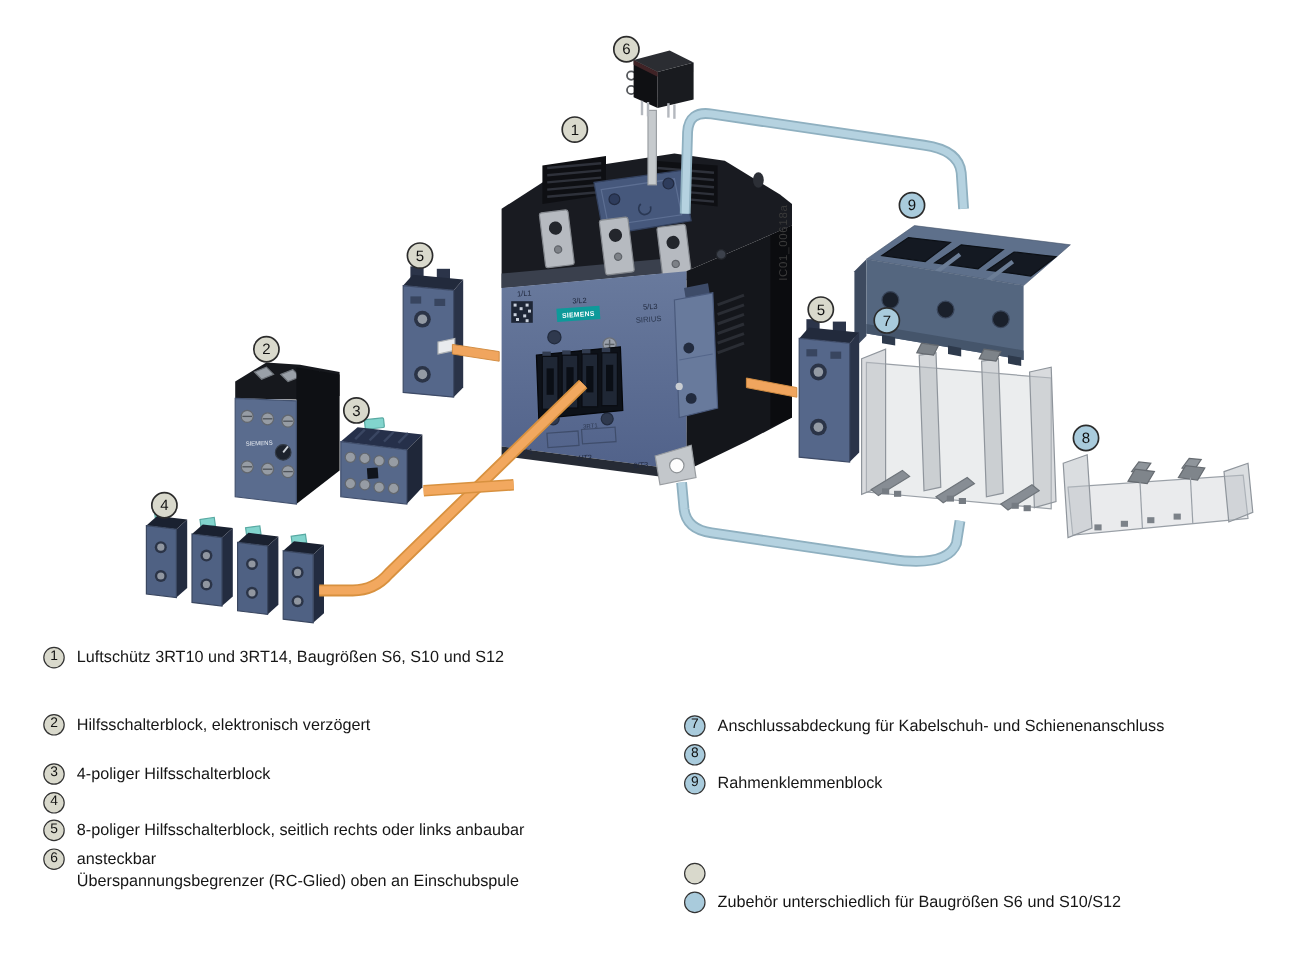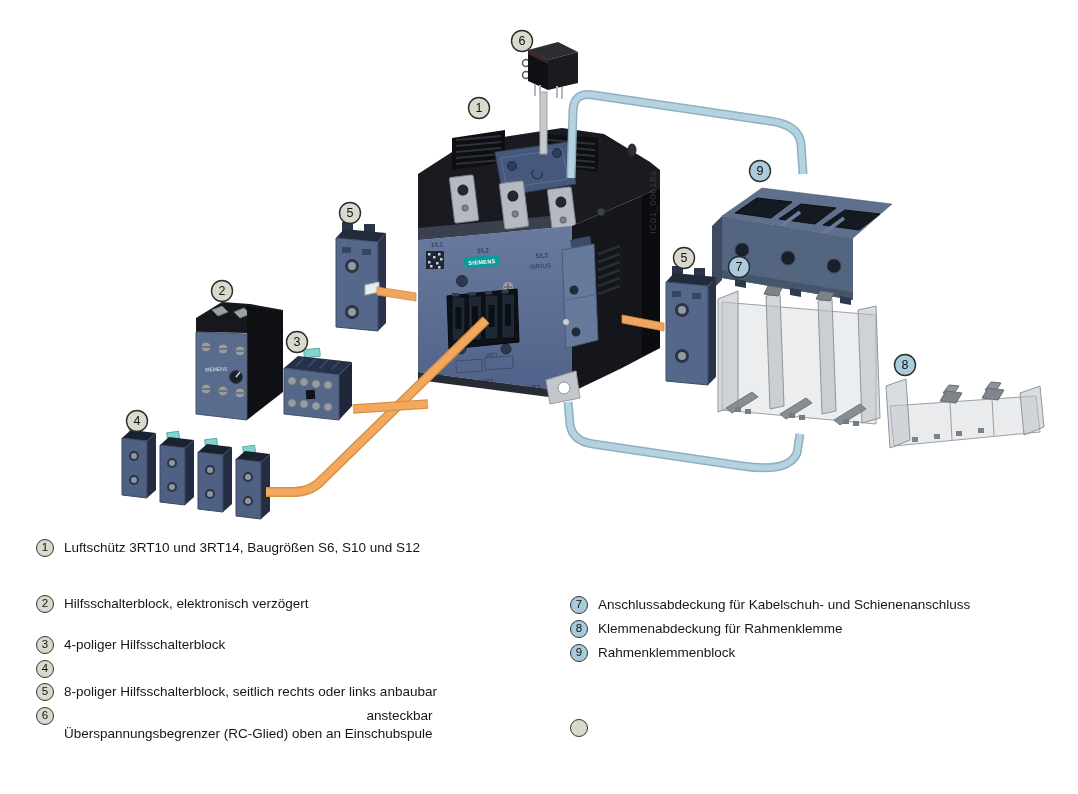--- a/index.html
+++ b/index.html
@@ -11,21 +11,21 @@
   .callout circle{stroke:#2c2c2c;stroke-width:1.4px;}
   .callout.same circle{fill:#d9d9cc;}
   .callout.diff circle{fill:#a9cbdc;}
   .callout text{font-size:12.5px;fill:#111;text-anchor:middle;}
   .facelabel{font-size:6.2px;fill:#20293f;}
   .lrow{position:absolute;display:flex;align-items:flex-start;gap:10px;font-size:13.5px;line-height:17.5px;}
   .kc{flex:0 0 auto;width:16px;height:16px;border-radius:50%;border:1.5px solid #333;
       display:flex;align-items:center;justify-content:center;font-size:11.5px;color:#111;margin-top:0px;}
   .kc.same{background:#d9d9cc;}
   .kc.diff{background:#a9cbdc;}
-  .ltxt-col{display:flex;flex-direction:column;text-align:right;}
+  .ltxt-col{display:flex;flex-direction:column;}
 </style>
 </head>
 <body>
 
 <div id="page">
 
 <svg id="diagram" width="1078" height="532" viewBox="0 0 1078 532">
   <defs>
     <linearGradient id="gradFace" x1="0" y1="0" x2="0" y2="1">
       <stop offset="0" stop-color="#697a9d"></stop>
@@ -469,24 +469,27 @@
       <span>Überspannungsbegrenzer (RC-Glied) oben an Einschubspule</span>
     </span>
   </div>
 
   <div class="lrow" style="left:570px;top:596px">
     <span class="kc diff">7</span>
     <span>Anschlussabdeckung für Kabelschuh- und Schienenanschluss</span>
   </div>
   <div class="lrow" style="left:570px;top:620px">
     <span class="kc diff">8</span>
-    <span>Klemmenabdeckung für Rahmenklemme</span>
   </div>
   <div class="lrow" style="left:570px;top:644px">
     <span class="kc diff">9</span>
     <span>Rahmenklemmenblock</span>
   </div>
 
   <div class="lrow" style="left:570px;top:719px">
     <span class="kc same"></span>
   </div>
+  <div class="lrow" style="left:570px;top:743px">
+    <span class="kc diff"></span>
+    <span>Zubehör unterschiedlich für Baugrößen S6 und S10/S12</span>
+  </div>
 
 </div>
 
 </body></html>

